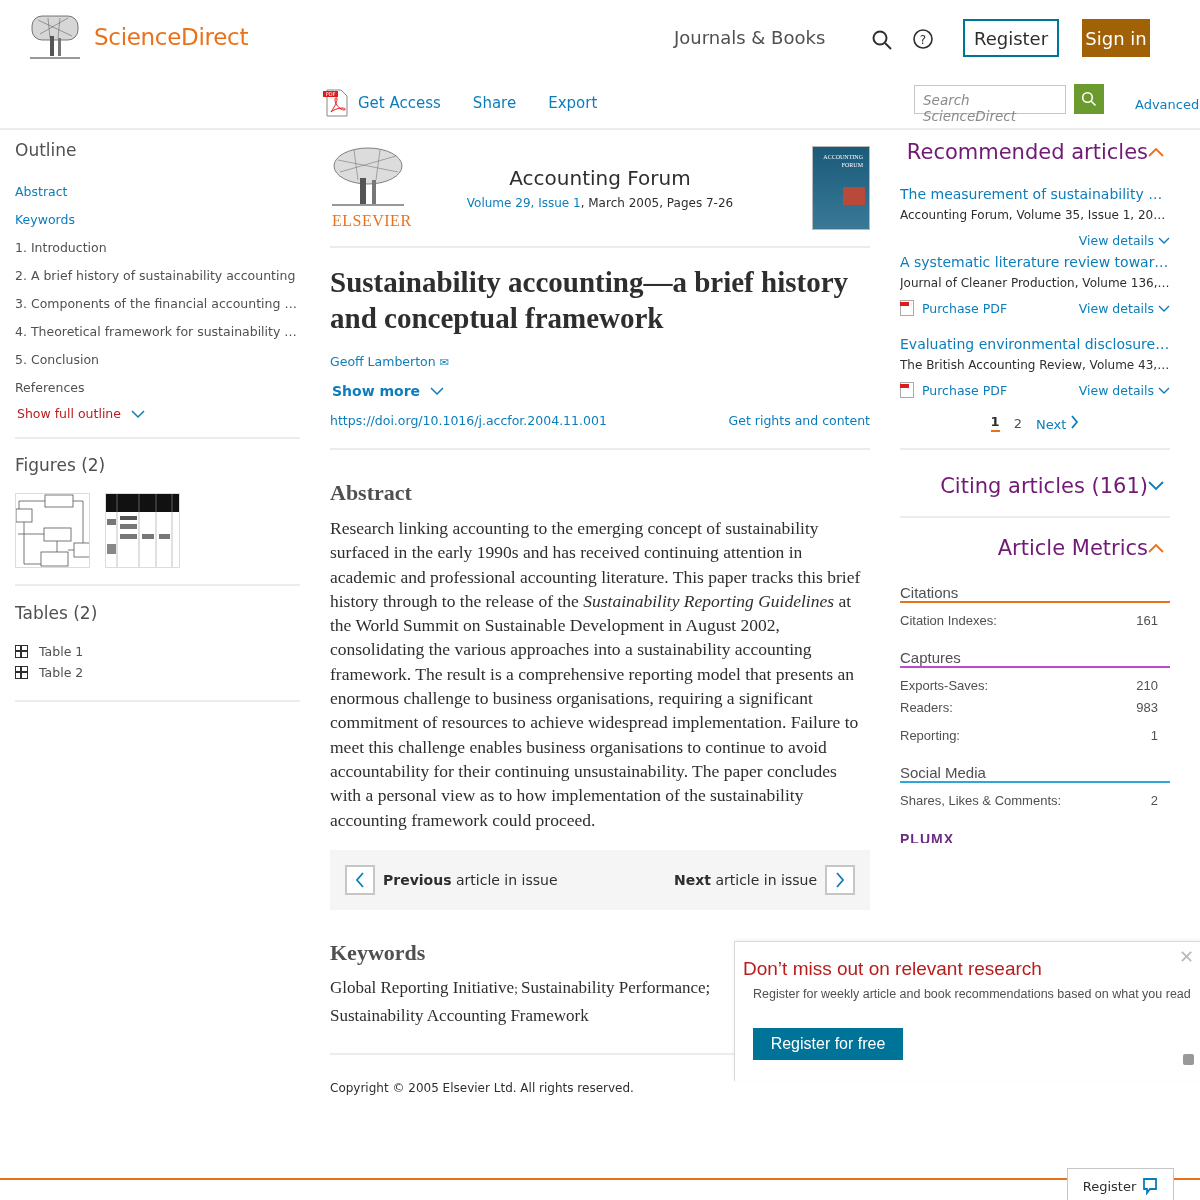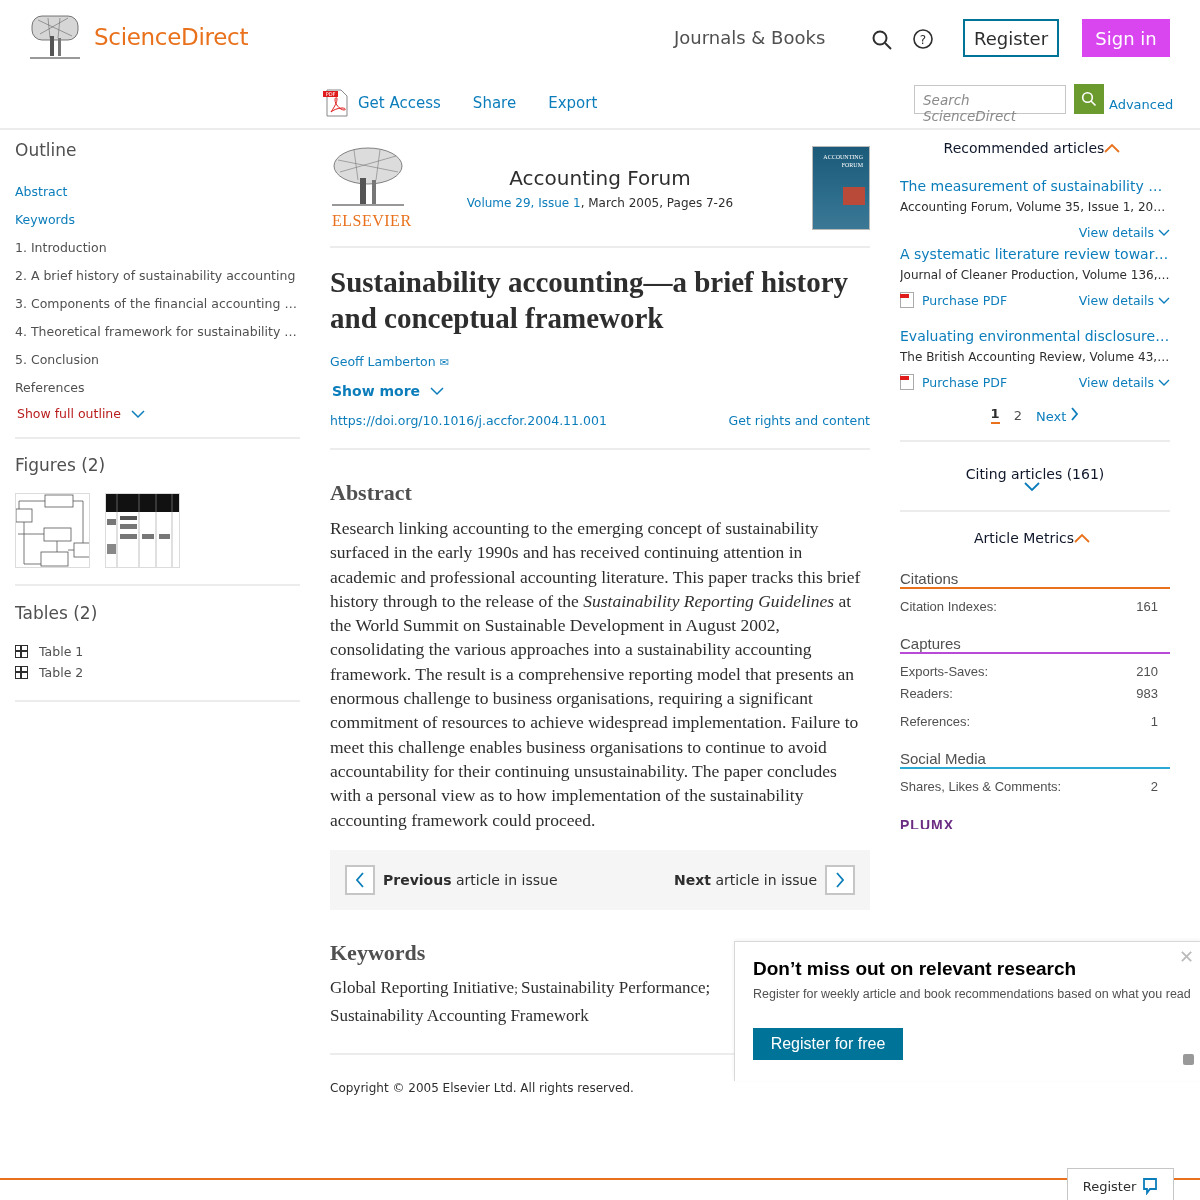--- a/index.html
+++ b/index.html
@@ -8,28 +8,28 @@
   a, .link { color: #0c7dbb; text-decoration: none; cursor: pointer; }
 
   
   .hdr { position: absolute; left: 0; top: 0; width: 1200px; height: 130px; border-bottom: 2px solid #ececec; }
   .logo-tree { position: absolute; left: 28px; top: 14px; width: 54px; height: 48px; }
   .brand { position: absolute; left: 94px; top: 24px; font-size: 23px; color: #e9711c; font-family: "DejaVu Sans", sans-serif; letter-spacing: -0.3px; }
   .journals { position: absolute; left: 674px; top: 27px; font-size: 18px; color: #505050; font-family: "DejaVu Sans", sans-serif; }
   .icon-search-top { position: absolute; left: 871px; top: 29px; width: 22px; height: 22px; }
   .icon-help { position: absolute; left: 912px; top: 28px; width: 22px; height: 22px; }
   .btn-register { position: absolute; left: 963px; top: 19px; width: 96px; height: 38px; border: 2px solid #007398; background: #fff; color: #2e2e2e; font-size: 18px; font-family: "DejaVu Sans", sans-serif; display: flex; align-items: center; justify-content: center; }
-  .btn-signin { position: absolute; left: 1082px; top: 19px; width: 88px; height: 38px; background: #d946ef; color: #fff; font-size: 18px; font-family: "DejaVu Sans", sans-serif; display: flex; align-items: center; justify-content: center; }
+  .btn-signin { position: absolute; left: 1082px; top: 19px; width: 68px; height: 38px; background: #a16207; color: #fff; font-size: 18px; font-family: "DejaVu Sans", sans-serif; display: flex; align-items: center; justify-content: center; }
 
   .toolbar { position: absolute; top: 88px; left: 322px; display: flex; align-items: center; height: 30px; }
   .pdf-icon { width: 28px; height: 30px; position: relative; margin-right: 8px; }
   .toolbar .item { font-size: 15px; color: #0c7dbb; font-family: "DejaVu Sans", sans-serif; margin-right: 32px; }
   .search-box { position: absolute; left: 914px; top: 85px; width: 152px; height: 29px; border: 1px solid #c6c6c6; font-size: 13.5px; color: #8a8a8a; font-style: italic; padding: 6px 8px; font-family: "DejaVu Sans", sans-serif; }
   .search-btn { position: absolute; left: 1074px; top: 84px; width: 30px; height: 30px; background: #6b9a2e; display: flex; align-items: center; justify-content: center; }
-  .advanced { position: absolute; left: 1109px; top: 97px; font-size: 13px; color: #0c7dbb; font-family: "DejaVu Sans", sans-serif; }
+  .advanced { position: absolute; left: 1135px; top: 97px; font-size: 13px; color: #0c7dbb; font-family: "DejaVu Sans", sans-serif; }
 
   
   .left { position: absolute; left: 15px; top: 140px; width: 285px; }
   .sect-title { font-size: 17px; color: #505050; font-family: "DejaVu Sans", sans-serif; }
   .outline-list { margin-top: 18px; }
   .outline-list div { font-size: 12.5px; height: 28px; line-height: 28px; color: #505050; font-family: "DejaVu Sans", sans-serif; white-space: nowrap; overflow: hidden; text-overflow: ellipsis; }
   .outline-list div.active { color: #0c7dbb; }
   .show-outline { font-size: 12.5px; color: #b91c1c; font-family: "DejaVu Sans", sans-serif; margin-top: 4px; padding-left: 2px; display: flex; align-items: center; }
   .divider { height: 2px; background: #ececec; }
   .thumbs { display: flex; gap: 15px; margin-top: 18px; }
@@ -57,35 +57,35 @@
   .nav-box { margin-top: 18px; background: #f5f5f5; height: 60px; display: flex; align-items: center; justify-content: space-between; padding: 0 15px; }
   .nav-side { display: flex; align-items: center; font-size: 14px; font-family: "DejaVu Sans", sans-serif; color: #2e2e2e; }
   .arrow-box { width: 30px; height: 30px; border: 2px solid #c6c6c6; background: #fff; display: flex; align-items: center; justify-content: center; }
   .keywords-h { margin-top: 30px; }
   .kw-body { margin-top: 8px; font-family: "Liberation Serif", serif; font-size: 17px; line-height: 27px; color: #2e2e2e; }
   .kw-divider { margin-top: 24px; height: 2px; background: #ececec; width: 540px; }
   .copyright { margin-top: 26px; font-size: 12px; color: #2e2e2e; font-family: "DejaVu Sans", sans-serif; }
 
   
   .right { position: absolute; left: 900px; top: 140px; width: 270px; }
-  .rhead { display: flex; justify-content: center; align-items: center; font-size: 14px; color: #0f172a; font-family: "DejaVu Sans", sans-serif; }
+  .rhead { display: flex; justify-content: flex-end; align-items: center; font-size: 21px; color: #701a75; font-family: "DejaVu Sans", sans-serif; }
   .rec-title { font-size: 14px; color: #0c7dbb; white-space: nowrap; overflow: hidden; text-overflow: ellipsis; font-family: "DejaVu Sans", sans-serif; }
   .rec-src { font-size: 12px; color: #2e2e2e; white-space: nowrap; overflow: hidden; text-overflow: ellipsis; margin-top: 6px; font-family: "DejaVu Sans", sans-serif; }
   .rec-actions { display: flex; justify-content: space-between; align-items: center; font-size: 12.5px; color: #0c7dbb; margin-top: 8px; font-family: "DejaVu Sans", sans-serif; height: 20px; }
   .purchase { display: flex; align-items: center; }
   .mini-pdf { width: 14px; height: 16px; border: 1px solid #aaa; margin-right: 8px; position: relative; background: #fff; }
   .mini-pdf::before { content: ""; position: absolute; left: -1px; top: 1px; width: 9px; height: 4px; background: #e01b1b; }
   .pager { display: flex; justify-content: center; align-items: center; gap: 14px; font-size: 13px; margin-top: 14px; font-family: "DejaVu Sans", sans-serif; padding-bottom: 16px; border-bottom: 2px solid #ececec; }
   .pager .cur { border-bottom: 2px solid #e9711c; font-weight: bold; padding-bottom: 1px; color: #2e2e2e; }
   .metric-h { font-size: 15px; color: #505050; margin-top: 20px; padding-bottom: 0; }
   .metric-row { display: flex; justify-content: space-between; font-size: 13px; color: #505050; padding-right: 12px; height: 22px; align-items: center; }
 
   
   .popup { position: absolute; left: 734px; top: 941px; width: 466px; height: 140px; background: #fff; border-top: 1px solid #d8d8d8; border-left: 1px solid #d8d8d8; box-shadow: 0 -1px 4px rgba(0,0,0,0.06); }
-  .popup-title { position: absolute; left: 18px; top: 16px; font-size: 19px; font-weight: bold; color: #000000; }
+  .popup-title { position: absolute; left: 8px; top: 16px; font-size: 19px; font-weight: normal; color: #b91c1c; }
   .popup-sub { position: absolute; left: 18px; top: 45px; font-size: 12.5px; color: #505050; }
   .popup-btn { position: absolute; left: 18px; top: 86px; width: 150px; height: 32px; background: #007398; color: #fff; font-size: 16px; display: flex; align-items: center; justify-content: center; }
   .popup-close { position: absolute; right: 6px; top: 4px; font-size: 18px; color: #bbb; }
   .popup-corner { position: absolute; right: 6px; top: 112px; width: 11px; height: 11px; background: #999; border-radius: 2px; }
 
   .footer-line { position: absolute; left: 0; top: 1178px; width: 1200px; height: 2px; background: #e9711c; }
   .feedback { position: absolute; left: 1067px; top: 1168px; width: 107px; height: 36px; background: #fff; border: 1px solid #c6c6c6; display: flex; align-items: center; justify-content: center; font-size: 13px; color: #2e2e2e; font-family: "DejaVu Sans", sans-serif; gap: 6px; }
 </style>
 </head>
 <body>
@@ -312,21 +312,21 @@
   </div>
 
   <div class="pager">
     <span class="cur">1</span>
     <span style="color:#505050">2</span>
     <span class="link"><span>Next</span> <svg width="9" height="14" viewBox="0 0 9 14">
           <path d="M2 1 L7 7 L2 13" fill="none" stroke="#0c7dbb" stroke-width="1.8"></path>
         </svg></span>
   </div>
 
-  <div class="rhead" style="margin-top:24px; padding-bottom:18px; border-bottom:2px solid #ececec;flex-direction:column;">
+  <div class="rhead" style="margin-top:24px; padding-bottom:18px; border-bottom:2px solid #ececec;">
     <span>Citing articles (161)</span>
     <svg width="16" height="10" viewBox="0 0 16 10" style="margin-right:6px">
         <path d="M1 1 L8 8 L15 1" fill="none" stroke="#0c7dbb" stroke-width="1.8"></path>
       </svg>
   </div>
 
   <div class="rhead" style="margin-top:18px">
     <span>Article Metrics</span>
     <svg width="16" height="10" viewBox="0 0 16 10" style="margin-right:6px">
         <path d="M1 9 L8 2 L15 9" fill="none" stroke="#e9711c" stroke-width="1.8"></path>
@@ -346,21 +346,21 @@
         <span>Exports-Saves:</span>
         <span>210</span>
       </div>
     <div class="metric-row">
         <span>Readers:</span>
         <span>983</span>
       </div>
   </div>
   <div>
     <div class="metric-row" style="margin-top:6px">
-        <span>References:</span>
+        <span>Reporting:</span>
         <span>1</span>
       </div>
   </div>
   <div>
     <div class="metric-h" style="border-bottom:2px solid #2aa9d6; margin-top:18px;">Social Media</div>
     <div class="metric-row" style="margin-top:6px">
         <span>Shares, Likes &amp; Comments:</span>
         <span>2</span>
       </div>
   </div>

